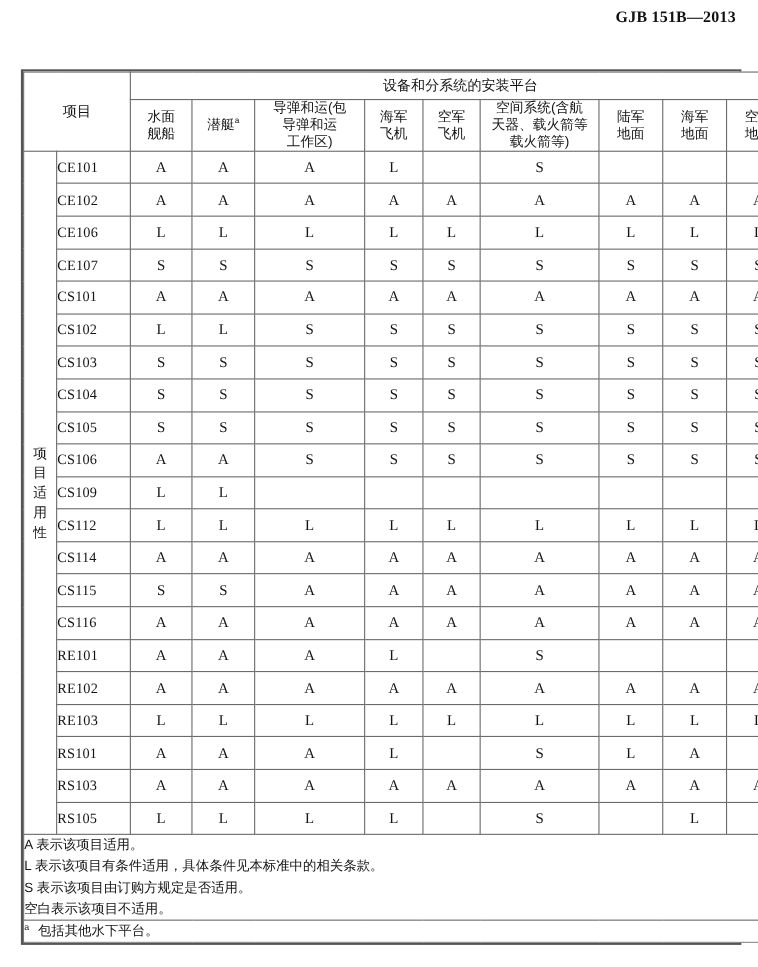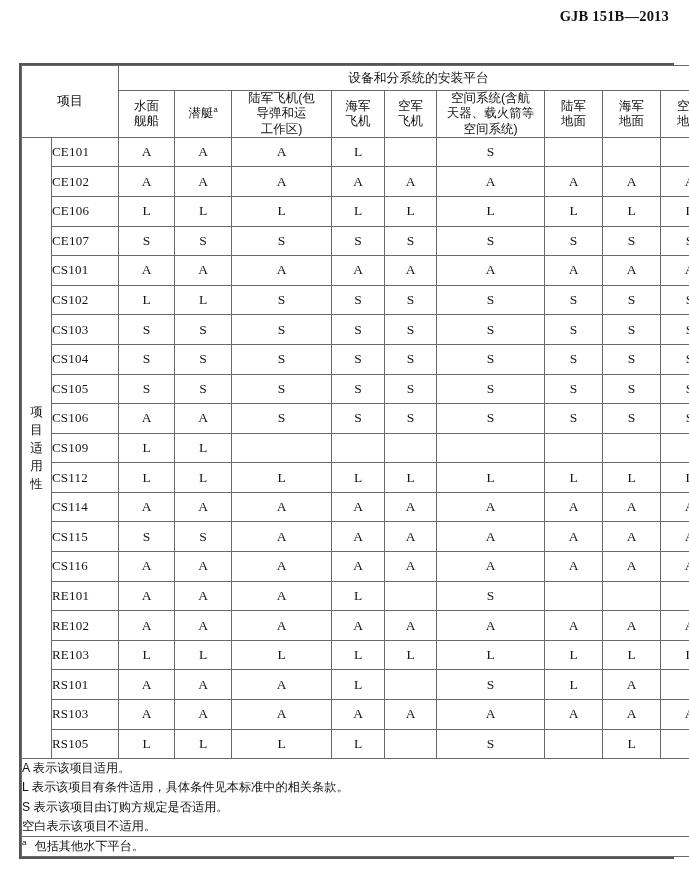--- a/index.html
+++ b/index.html
@@ -207,36 +207,36 @@
         </tr>
         <tr>
           <th class="hdr">
               <div>水面</div>
               <div>舰船</div>
             </th>
           <th class="hdr">
               <div>潜艇<sup>a</sup></div>
             </th>
           <th class="hdr">
-              <div>陆军飞机(包</div>
+              <div>导弹和运(包</div>
               <div>导弹和运</div>
               <div>工作区)</div>
             </th>
           <th class="hdr">
               <div>海军</div>
               <div>飞机</div>
             </th>
           <th class="hdr">
               <div>空军</div>
               <div>飞机</div>
             </th>
           <th class="hdr">
               <div>空间系统(含航</div>
               <div>天器、载火箭等</div>
-              <div>空间系统)</div>
+              <div>载火箭等)</div>
             </th>
           <th class="hdr">
               <div>陆军</div>
               <div>地面</div>
             </th>
           <th class="hdr">
               <div>海军</div>
               <div>地面</div>
             </th>
           <th class="hdr">

